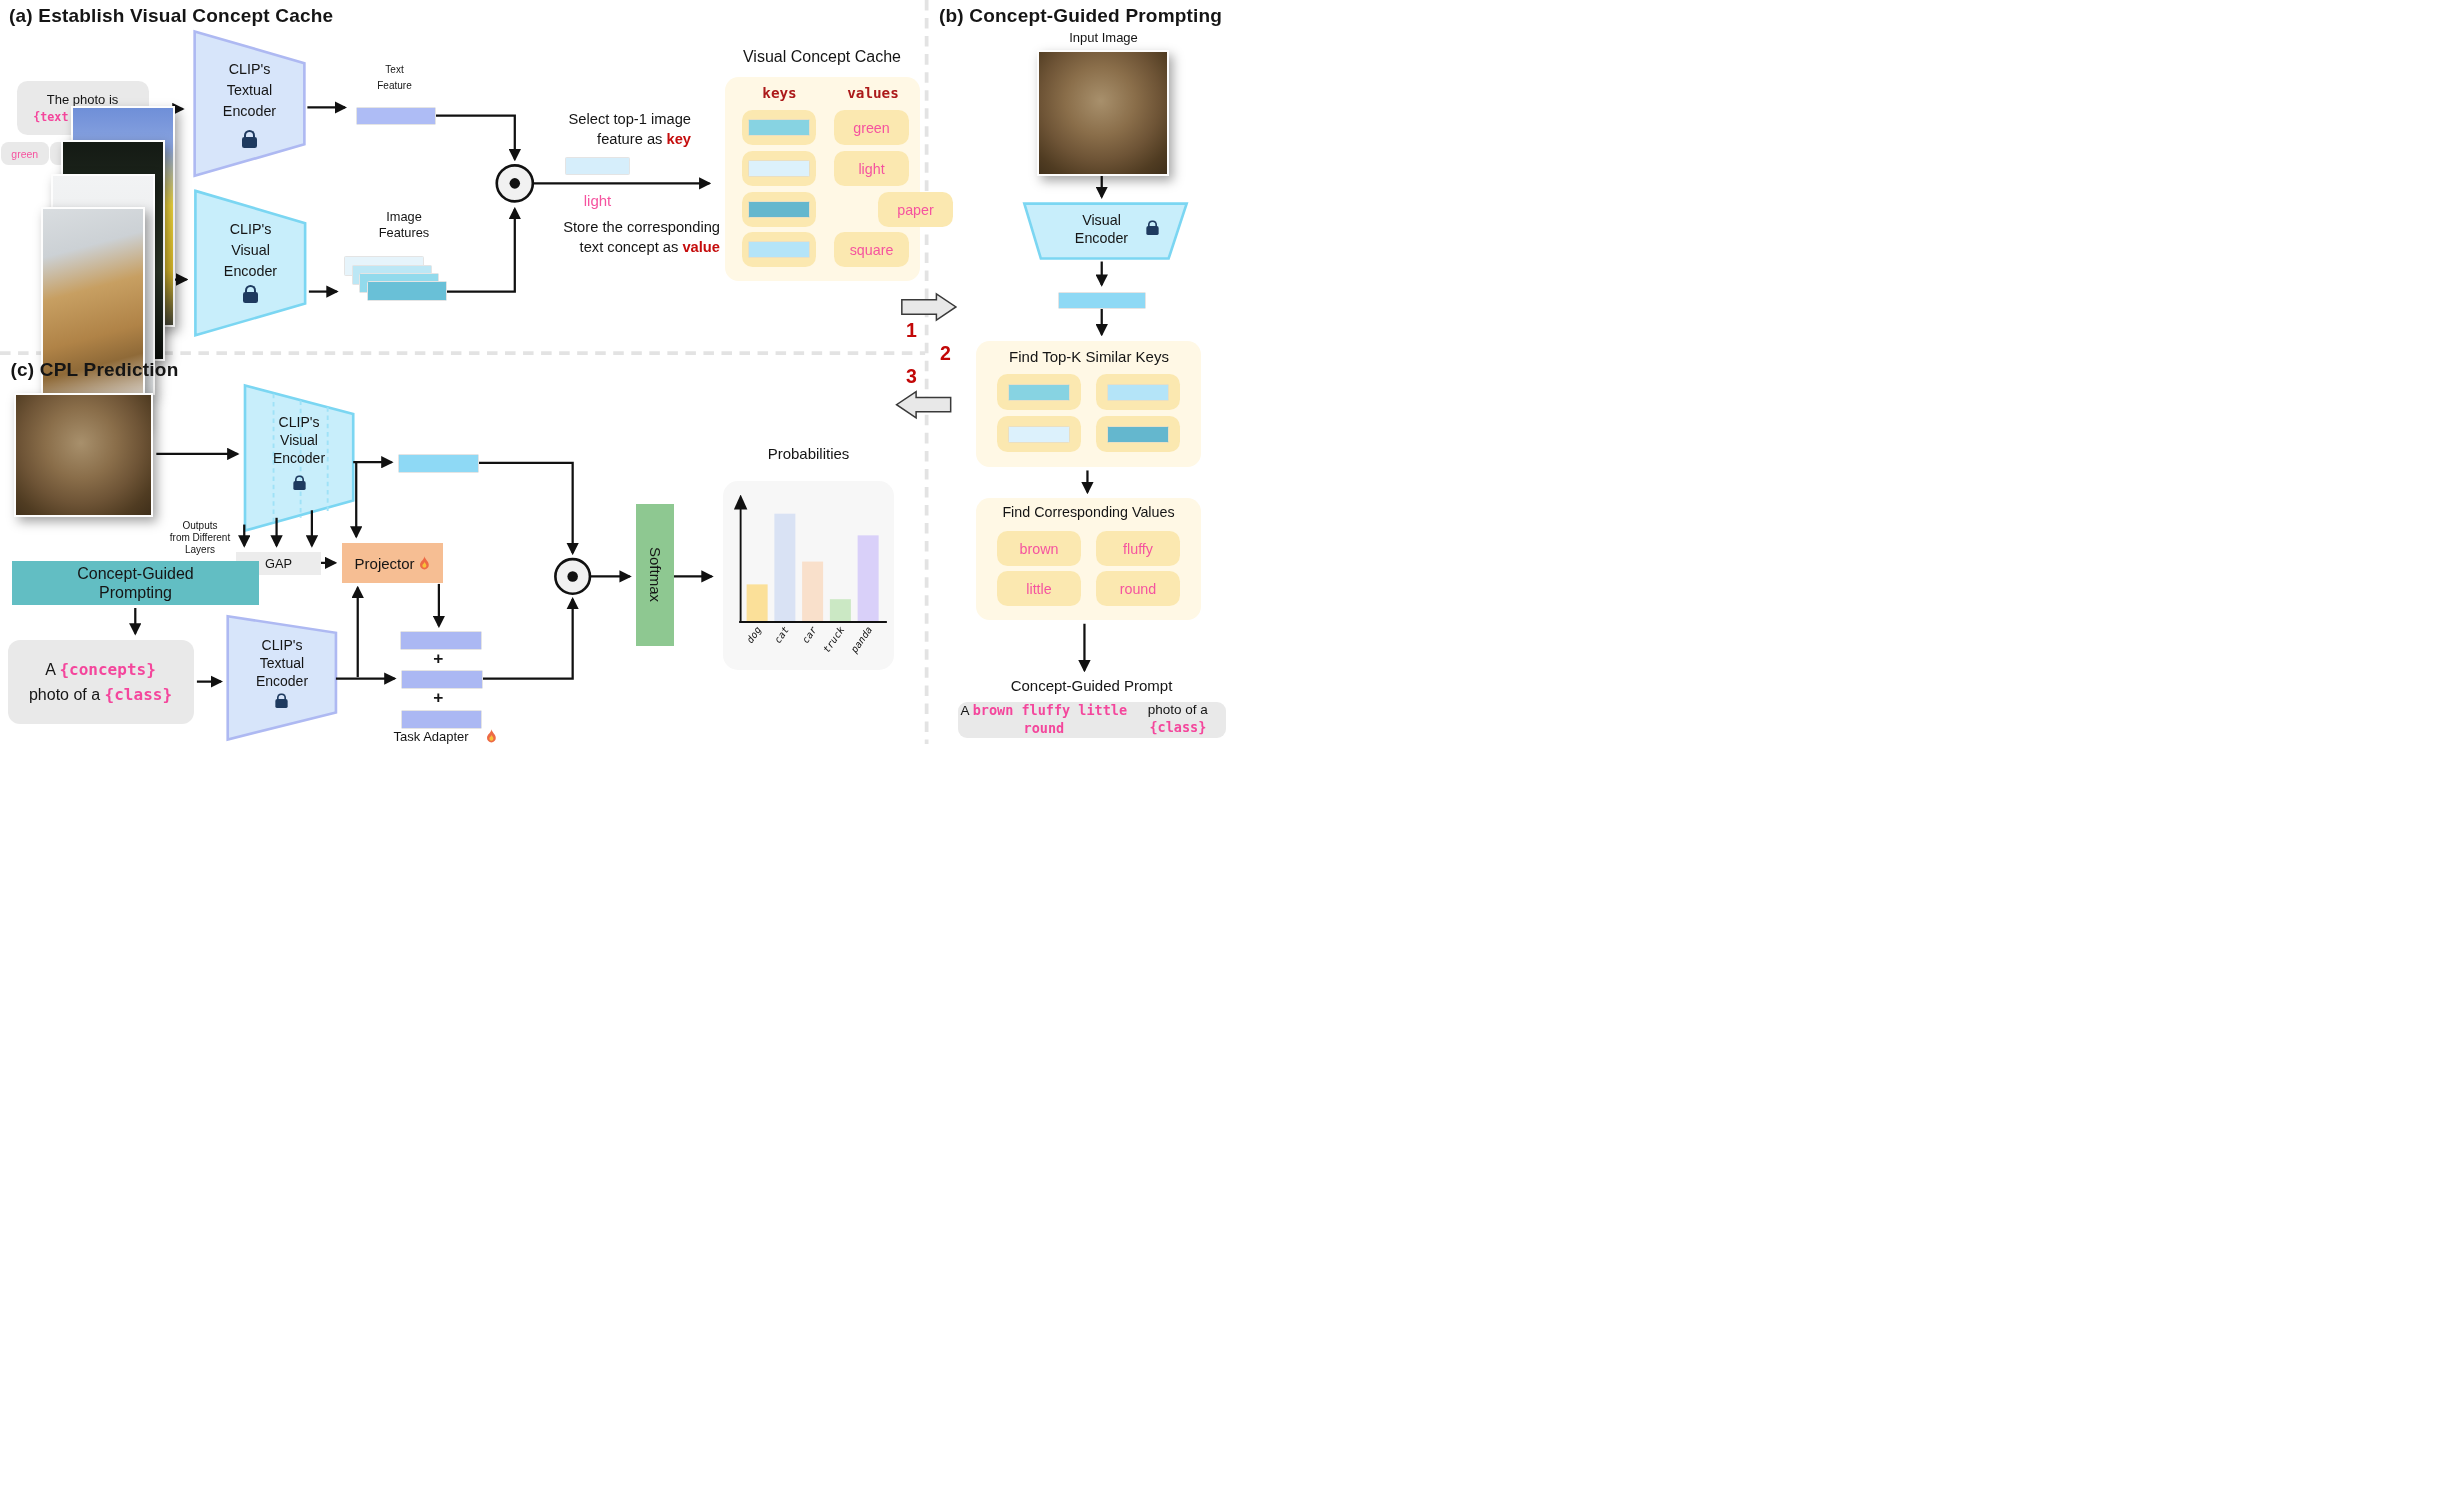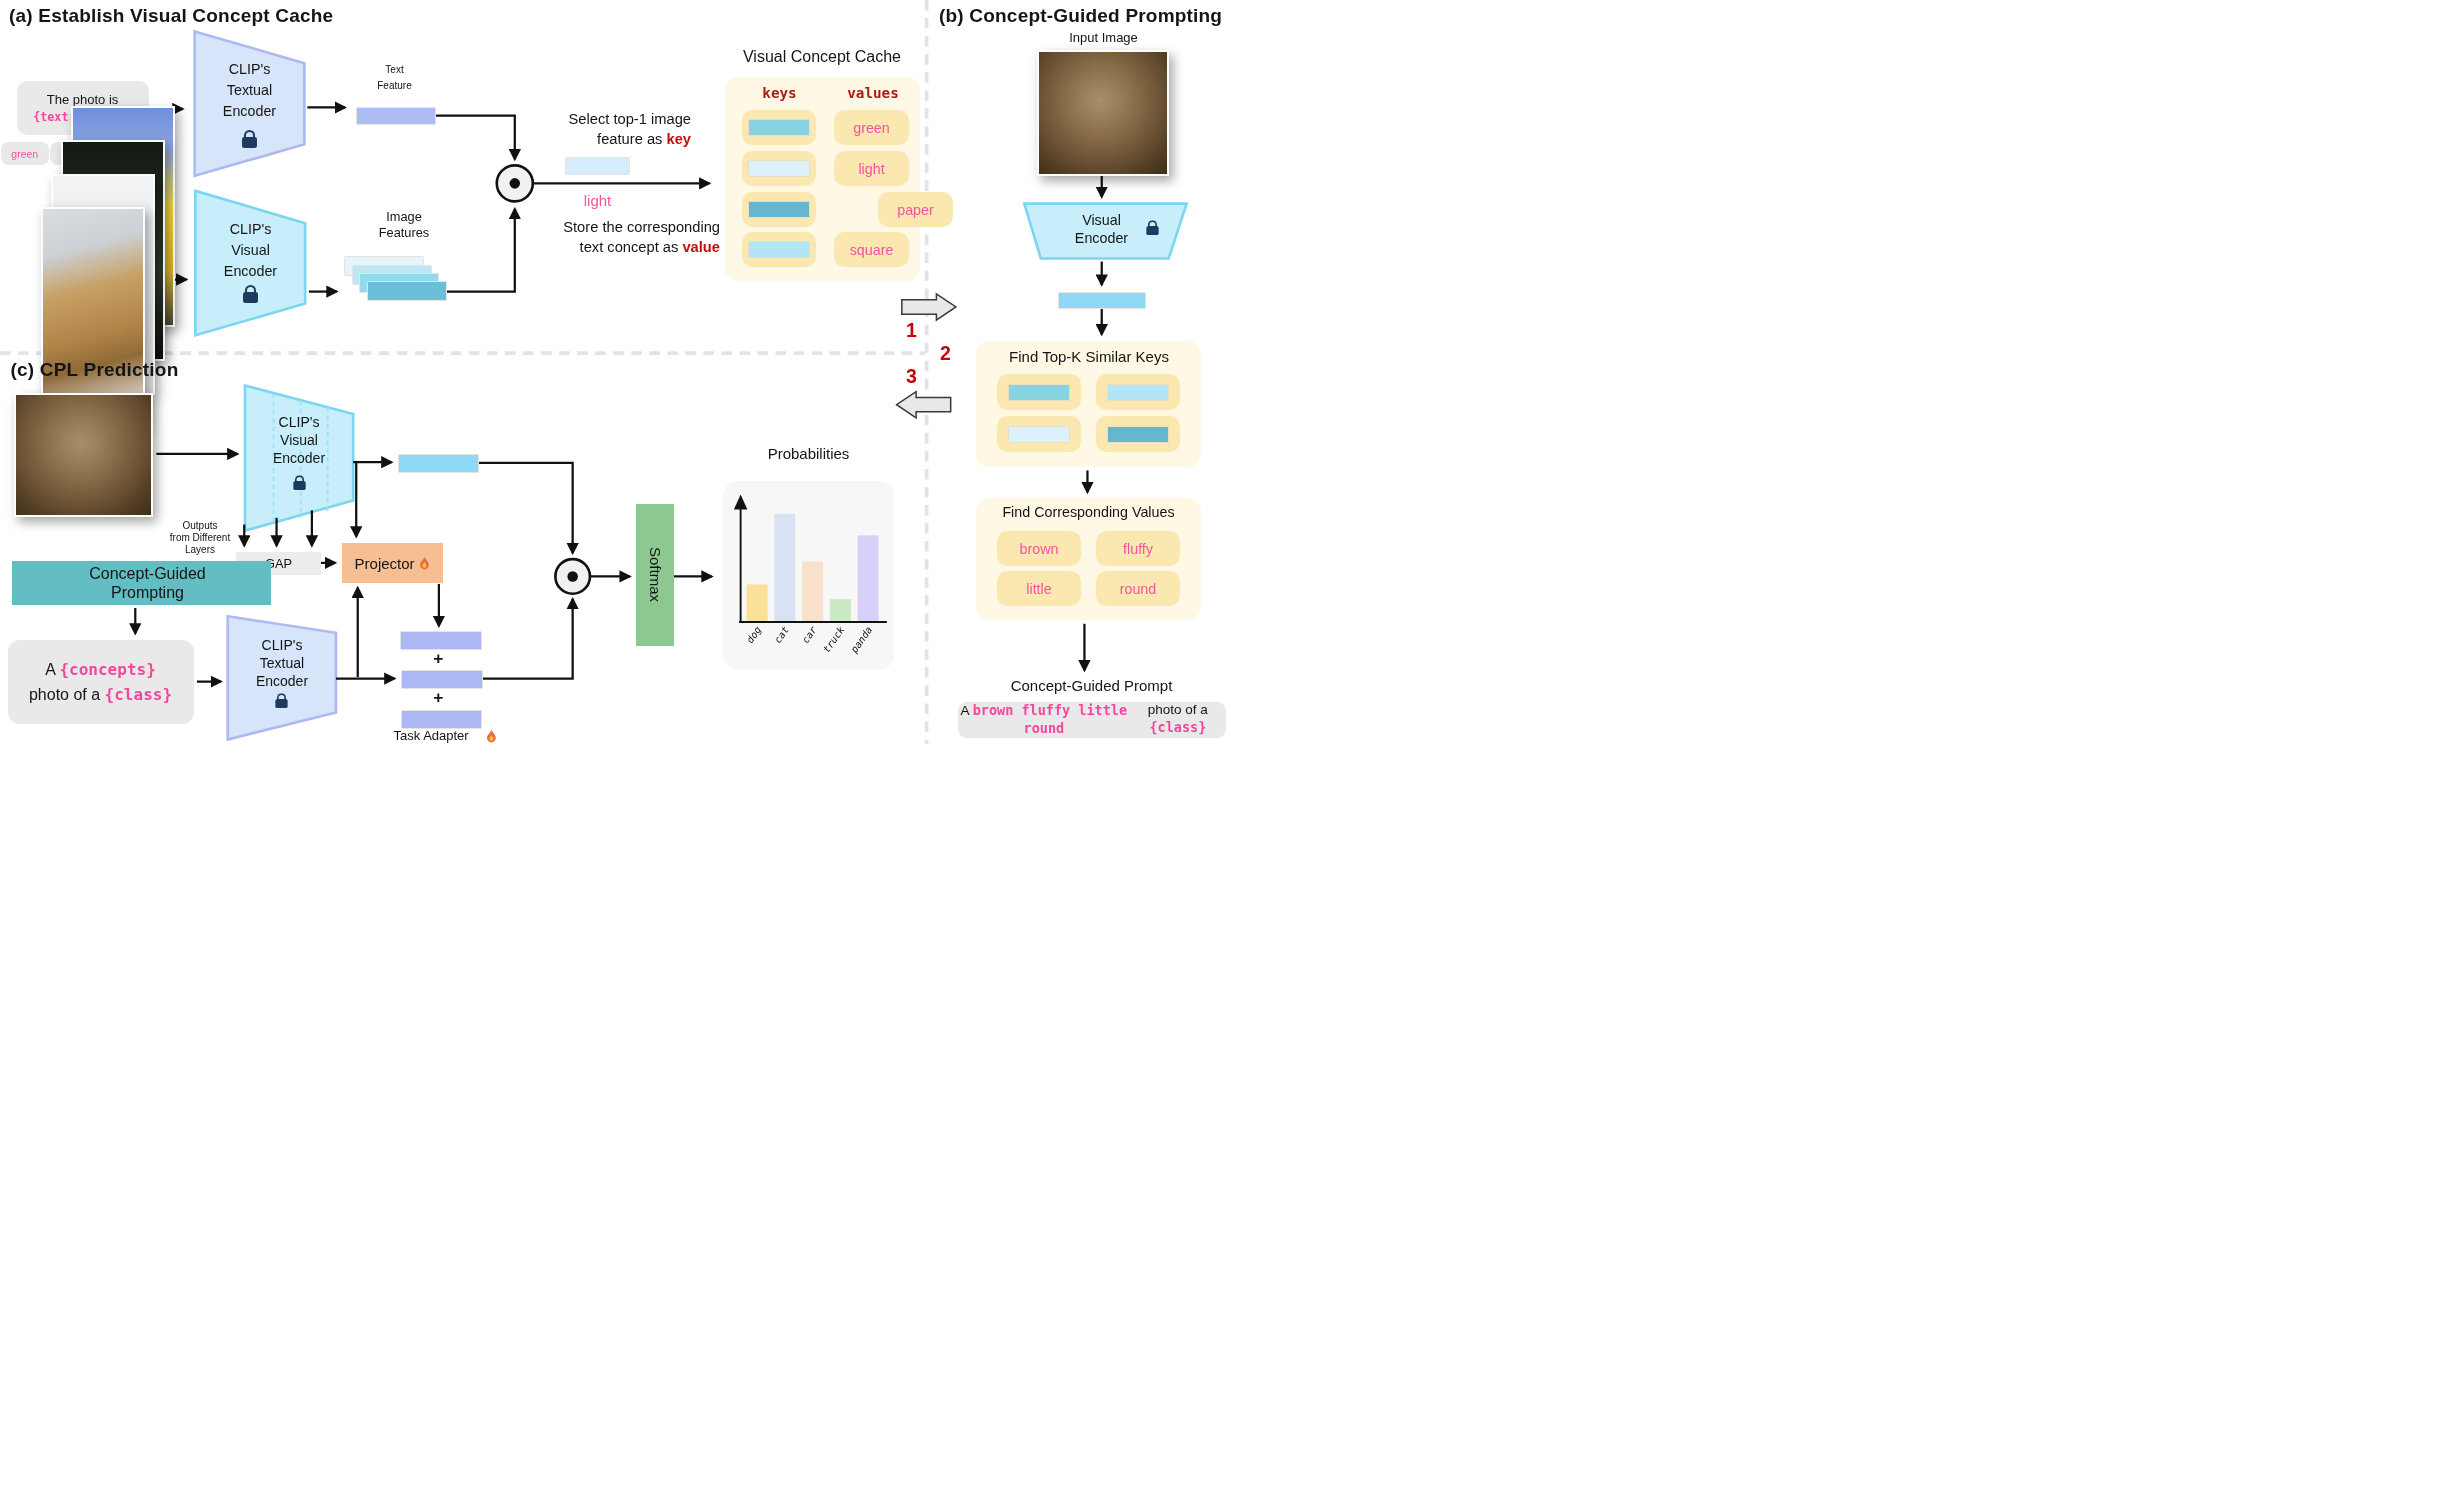--- a/index.html
+++ b/index.html
@@ -269,21 +269,21 @@
   <div class="abs" style="left:342px;top:543px;width:101px;height:40px;background:#F6BE93;display:flex;align-items:center;justify-content:center;gap:3px;font-size:15px;">
     <span>Projector</span>
     <svg width="12.8" height="16" viewBox="0 0 19 22">
         <path d="M9 1 C10 6 3 8 3 14 A6.5 6.5 0 0 0 16 14 C16 9 12 7 9 1 Z" fill="#ED6A45"></path>
         <path d="M9.5 9 C10 11.5 6.5 12 6.5 15 A3 3 0 0 0 12.5 15 C12.5 12.5 10.5 11.5 9.5 9 Z" fill="#F8C13A"></path>
       </svg>
   </div>
 
   <div class="abs bar" style="left:398px;top:454px;width:79px;height:17.3px;background:#8ED9F5;"></div>
 
-  <div class="abs ctr" style="left:12px;top:561px;width:247px;height:44px;background:#62BEC3;display:flex;flex-direction:column;align-items:center;justify-content:center;font-size:16px;line-height:19.5px;padding-left:12px;">
+  <div class="abs ctr" style="left:12px;top:561px;width:247px;height:44px;background:#62BEC3;display:flex;flex-direction:column;align-items:center;justify-content:center;font-size:16px;line-height:19.5px;">
     <div>Concept-Guided</div>
     <div>Prompting</div>
   </div>
 
   <div class="abs graybox ctr" style="left:7.5px;top:640px;width:186px;height:84px;border-radius:12px;display:flex;flex-direction:column;justify-content:center;font-size:16px;line-height:25px;">
     <div><span>A </span><span class="mono bold pink">{concepts}</span></div>
     <div><span>photo of a </span><span class="mono bold pink">{class}</span></div>
   </div>
 
   <div class="abs enc-text-sm" style="left:231px;top:636px;width:102px;">
@@ -291,21 +291,21 @@
     <div>Textual</div>
     <div>Encoder</div>
   </div>
   <div class="lock sm" style="left:274px;top:698px;"></div>
 
   <div class="abs bar" style="left:400px;top:631px;width:80px;height:17.3px;background:#ABB8F3;"></div>
   <div class="abs plus" style="left:427px;top:648px;width:22.5px;">+</div>
   <div class="abs bar" style="left:401px;top:670px;width:80px;height:17.3px;background:#ABB8F3;"></div>
   <div class="abs plus" style="left:427px;top:687px;width:22.5px;">+</div>
   <div class="abs bar" style="left:401px;top:710px;width:79px;height:17.3px;background:#ABB8F3;"></div>
-  <div class="abs" style="left:374px;top:728px;width:143px;display:flex;gap:16px;justify-content:center;font-size:13px;">
+  <div class="abs" style="left:374px;top:728px;width:143px;display:flex;align-items:center;gap:16px;justify-content:center;font-size:13px;">
     <span>Task Adapter</span>
     <svg width="12.8" height="16" viewBox="0 0 19 22">
         <path d="M9 1 C10 6 3 8 3 14 A6.5 6.5 0 0 0 16 14 C16 9 12 7 9 1 Z" fill="#ED6A45"></path>
         <path d="M9.5 9 C10 11.5 6.5 12 6.5 15 A3 3 0 0 0 12.5 15 C12.5 12.5 10.5 11.5 9.5 9 Z" fill="#F8C13A"></path>
       </svg>
   </div>
 
   <div class="abs" style="left:636px;top:504px;width:38px;height:142px;background:#8EC891;display:flex;align-items:center;justify-content:center;">
     <span style="writing-mode:vertical-rl;font-size:15px;">Softmax</span>
   </div>

